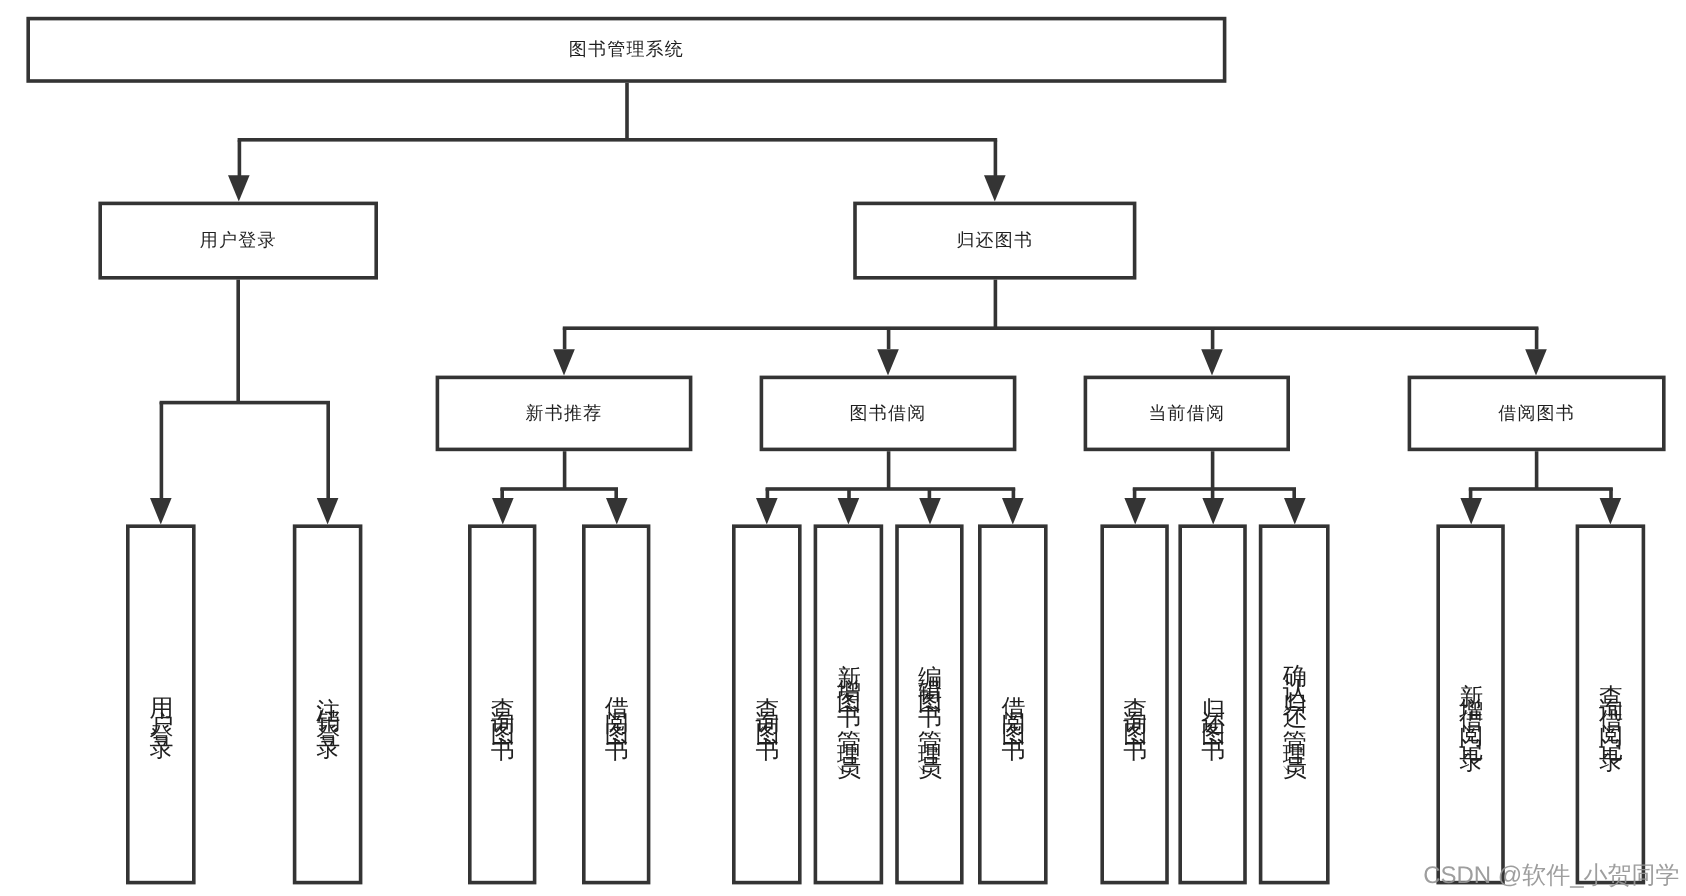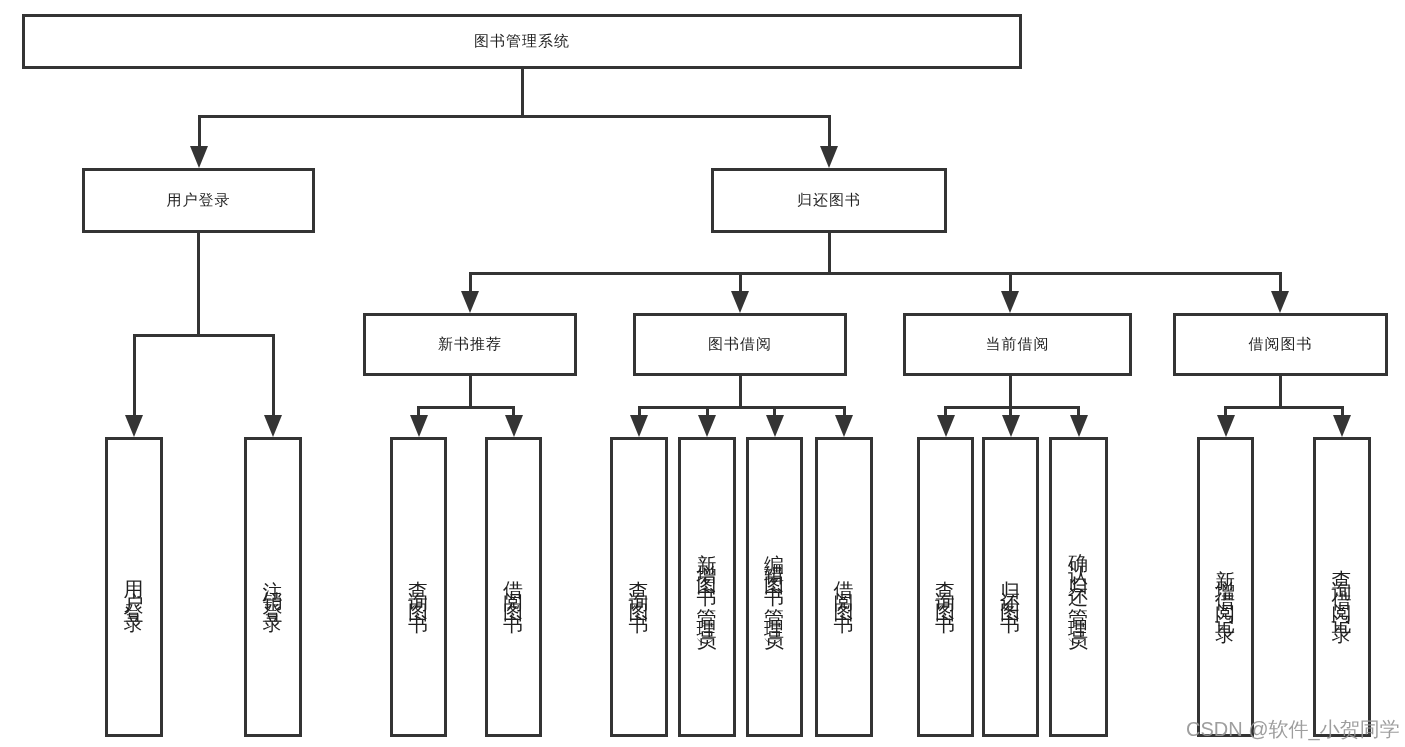--- a/index.html
+++ b/index.html
@@ -68,21 +68,21 @@
   <div class="arrow" style="left:1001px;top:291px"></div>
   <div class="line" style="left:1278.5px;top:273px;width:3px;height:18px"></div>
   <div class="arrow" style="left:1271px;top:291px"></div>
 
   <div class="box" style="left:633px;top:313px;width:214px;height:63px">
     <span class="hlabel">图书借阅</span>
   </div>
   <div class="box" style="left:363px;top:313px;width:214px;height:63px">
     <span class="hlabel">新书推荐</span>
   </div>
-  <div class="box" style="left:903px;top:313px;width:229px;height:63px">
+  <div class="box" style="left:903px;top:313px;width:172px;height:63px">
     <span class="hlabel">当前借阅</span>
   </div>
   <div class="box" style="left:1173px;top:313px;width:215px;height:63px">
     <span class="hlabel">借阅图书</span>
   </div>
 
   <div class="line" style="left:468.5px;top:376px;width:3px;height:31px"></div>
   <div class="line" style="left:417px;top:405.5px;width:98px;height:3px"></div>
   <div class="line" style="left:417px;top:407px;width:3px;height:9px"></div>
   <div class="arrow" style="left:409.5px;top:415px"></div>

